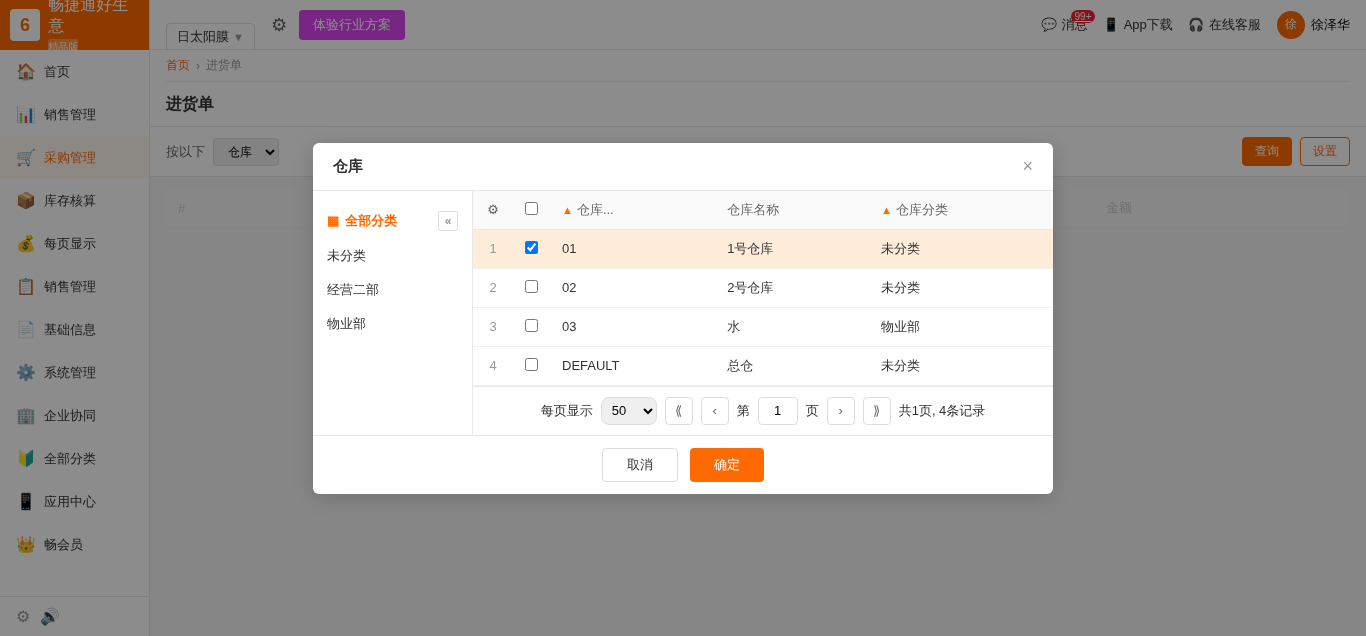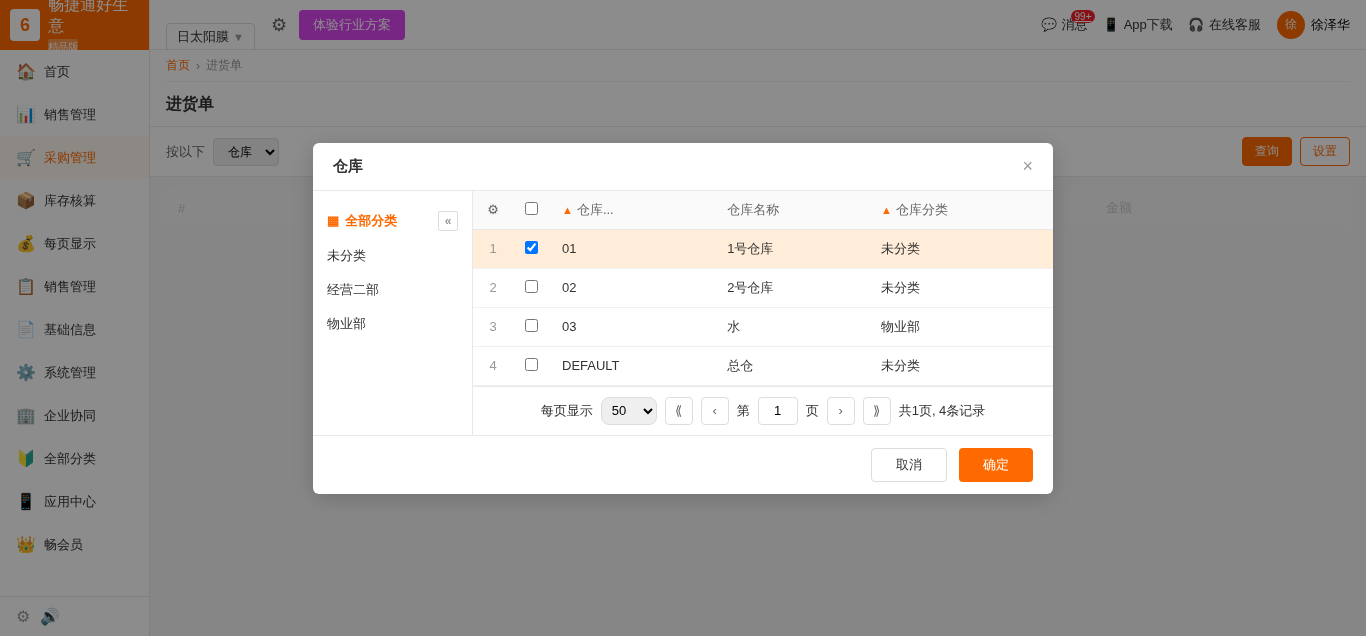--- a/index.html
+++ b/index.html
@@ -180,21 +180,21 @@
     .page-btn {
       width: 28px; height: 28px; display: flex; align-items: center; justify-content: center;
       border: 1px solid #ddd; border-radius: 4px; cursor: pointer; background: #fff; font-size: 13px; color: #666;
     }
     .page-input { width: 40px; height: 28px; border: 1px solid #ddd; border-radius: 4px; text-align: center; font-size: 13px; }
     .page-select { height: 28px; border: 1px solid #ddd; border-radius: 8px; padding: 0 6px; font-size: 13px; }
 
     
     .modal-footer {
       padding: 12px 20px; border-top: 1px solid #e8e8e8;
-      display: flex; justify-content: flex-end; gap: 12px; flex-shrink: 0;
+      display: flex; justify-content: center; gap: 12px; flex-shrink: 0;
     }
     .btn-cancel {
       border: 1px solid #ddd; background: #fff; border-radius: 4px;
       padding: 7px 24px; cursor: pointer; font-size: 13px; color: #333;
     }
     .btn-confirm {
       background: #ff6a00; color: #fff; border: none; border-radius: 4px;
       padding: 7px 24px; cursor: pointer; font-size: 13px;
     }
 

